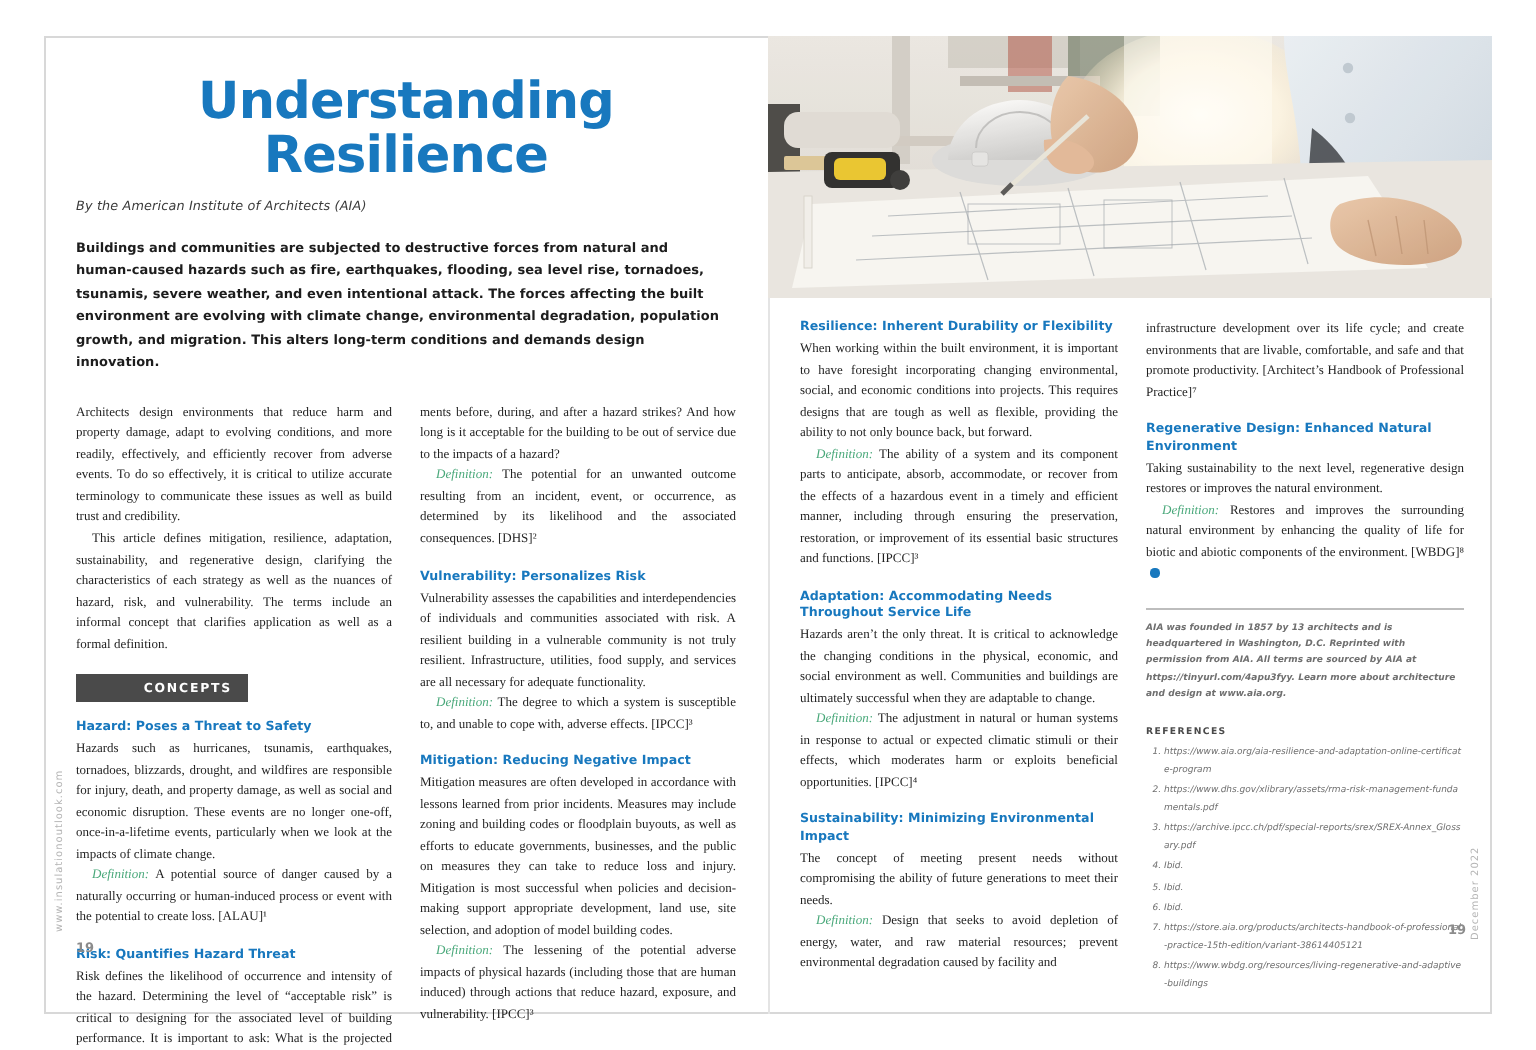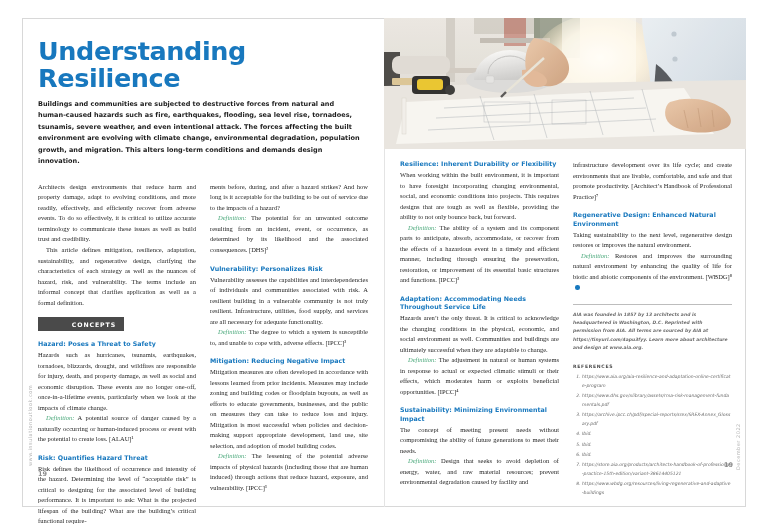--- a/index.html
+++ b/index.html
@@ -61,20 +61,21 @@
   }
 
   .headline {
     color: #1878be;
     font-family: "DejaVu Sans", sans-serif;
     font-weight: bold;
     font-size: 25.5px;
     letter-spacing: -0.4px;
     line-height: 1.05;
     margin: 0 0 7px 0;
+    text-align: center;
   }
   .byline {
     font-family: "DejaVu Sans", sans-serif;
     font-style: italic;
     font-size: 6.4px;
     color: #3b3b3b;
     letter-spacing: 0.08px;
     margin: 0 0 12px 0;
   }
   .deck {
@@ -247,20 +248,21 @@
 </head>
 <body>
 
 <div id="spread">
 
   <div class="page page-left"></div>
 
   <div class="left-inner">
 
     <h1 class="headline">Understanding Resilience</h1>
+    <div class="byline">By the American Institute of Architects (AIA)</div>
     <div class="deck">Buildings and communities are subjected to destructive forces from natural and human-caused hazards such as fire, earthquakes, flooding, sea level rise, tornadoes, tsunamis, severe weather, and even intentional attack. The forces affecting the built environment are evolving with climate change, environmental degradation, population growth, and migration. This alters long-term conditions and demands design innovation.</div>
 
     <div class="cols2">
 
       <div class="col">
         <p class="body">Architects design environments that reduce harm and property damage, adapt to evolving conditions, and more readily, effectively, and efficiently recover from adverse events. To do so effectively, it is critical to utilize accurate terminology to communicate these issues as well as build trust and credibility.</p>
         <p class="body">This article defines mitigation, resilience, adaptation, sustainability, and regenerative design, clarifying the characteristics of each strategy as well as the nuances of hazard, risk, and vulnerability. The terms include an informal concept that clarifies application as well as a formal definition.</p>
 
         <div class="concepts-bar">CONCEPTS</div>
 

